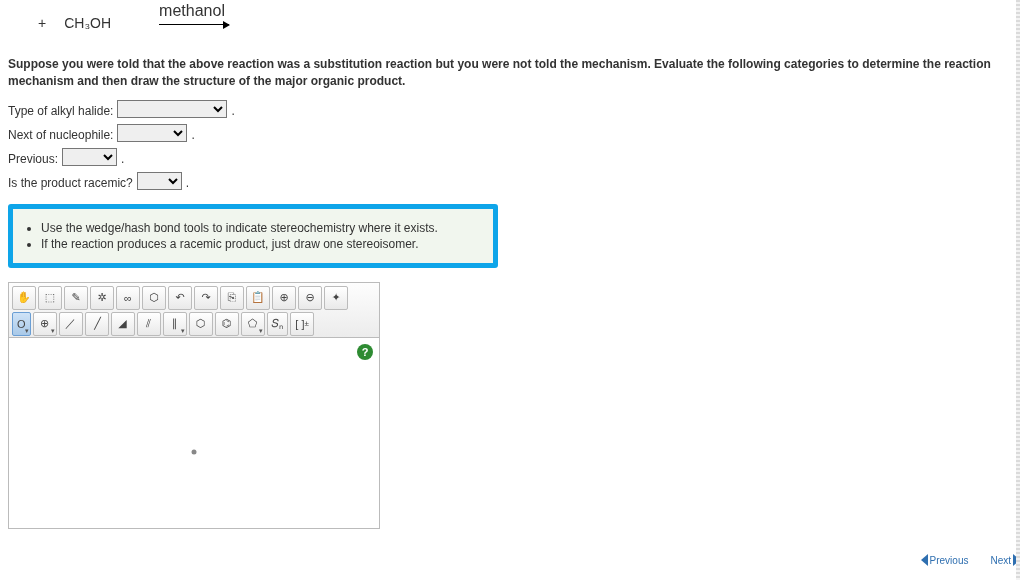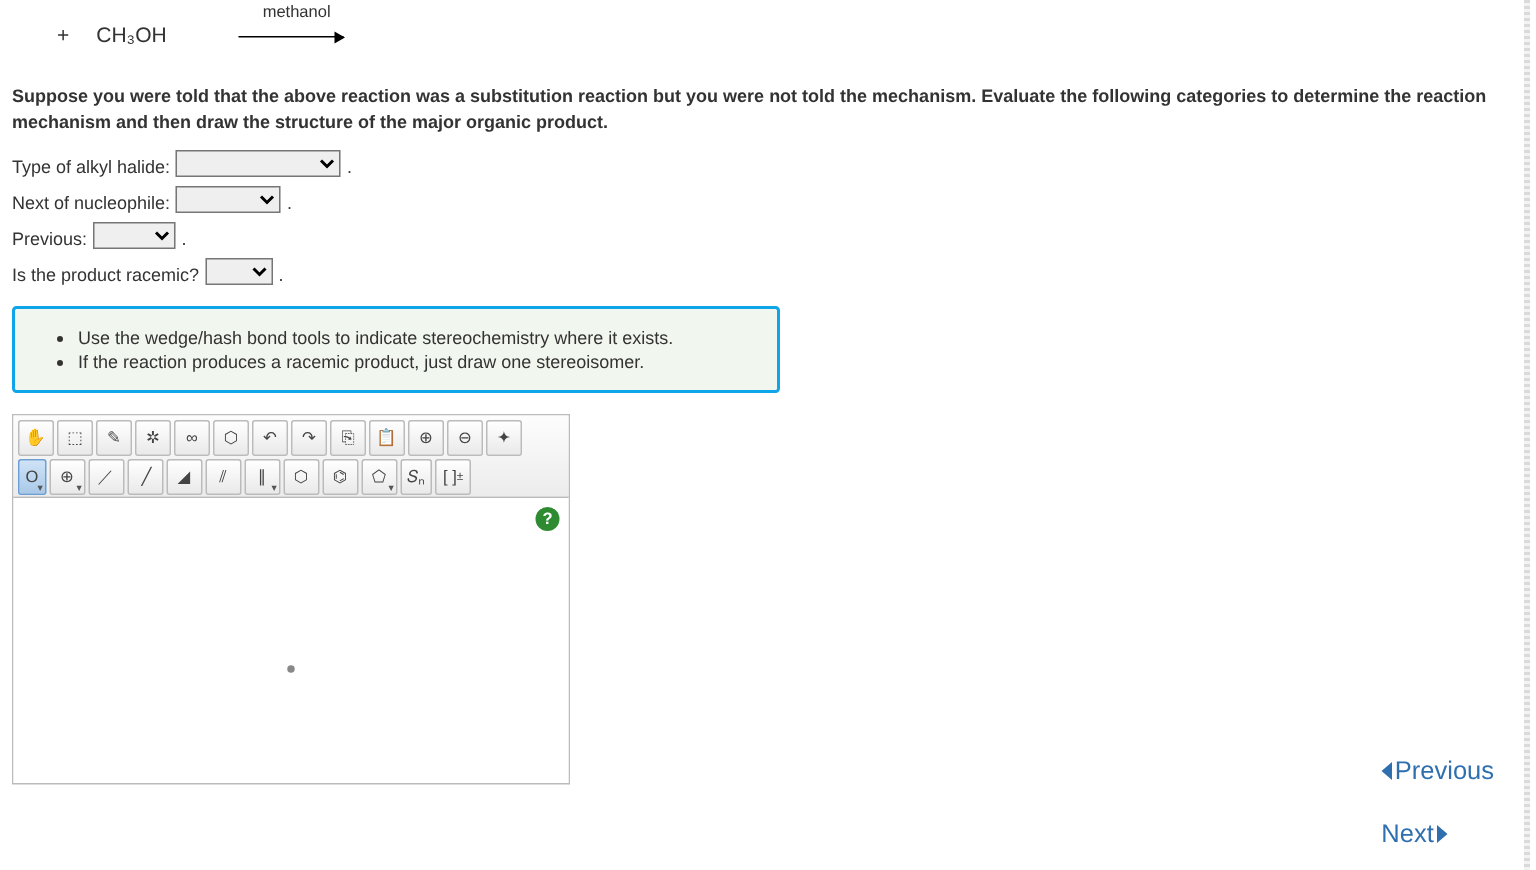--- a/index.html
+++ b/index.html
@@ -19,45 +19,45 @@
     align-items: center;
     gap: 18px;
     margin-bottom: 18px;
     margin-left: 30px;
   }
   .structure {
     width: 120px; height: 70px; position: relative;
   }
   .plus-reagent { font-size: 14px; }
   .arrow-block { position: relative; width: 90px; height: 30px; margin-left:30px;}
-  .arrow-label { position: absolute; top: -6px; left: 16px; font-size: 11px; }
+  .arrow-label { position: absolute; top: -6px; left: 0; font-size: 16px; }
   .arrow {
     position: absolute; top: 16px; left: 0;
     width: 70px; height: 0;
     border-top: 1.3px solid #000;
   }
   .arrow::after {
     content:""; position:absolute; right:-1px; top:-4px;
     border-left:7px solid #000;
     border-top:4px solid transparent;
     border-bottom:4px solid transparent;
   }
   .prompt-text { margin: 4px 0 10px 0; line-height: 1.4; font-weight: bold; }
   .field-row { margin: 6px 0; display:flex; align-items:flex-end; gap:4px;}
   select {
     font-size: 11px;
     border: 1px solid #767676;
     background: #efefef;
     height: 18px;
   }
   .info-box {
-    border: 2px solid #0ea5e9;
+    border: 5px solid #0ea5e9;
     background: #f1f6ee;
     border-radius: 3px;
-    padding: 10px 14px;
+    padding: 10px 0;
     margin: 14px 0 14px 0;
     width: 480px;
   }
   .info-box ul { margin: 0; padding-left: 28px; }
   .info-box li { margin: 2px 0; }
 
   
   .editor {
     width: 370px;
     border: 1px solid #bbb;
@@ -102,25 +102,24 @@
     font-size:11px; cursor:pointer;
   }
   .center-dot {
     position:absolute; left:50%; top:60%;
     width:5px; height:5px; background:#888; border-radius:50%;
     transform:translate(-50%,-50%);
   }
 
   .nav-btns {
     position: absolute;
-    right: 28px;
+    right: 4px;
     bottom: 14px;
     display:flex; gap: 22px;
-    font-size: 17px;
-    flex-direction: column;
+    font-size: 10px;
   }
   .nav-link { color:#2f6fb0; cursor:pointer; display:flex; align-items:center; gap:2px;}
   .chev-l, .chev-r {
     display:inline-block; width:0; height:0;
   }
   .chev-l { border-right:7px solid #2f6fb0; border-top:6px solid transparent; border-bottom:6px solid transparent;}
   .chev-r { border-left:7px solid #2f6fb0; border-top:6px solid transparent; border-bottom:6px solid transparent;}
 
   .right-border {
     position:absolute; top:0; right:4px; bottom:0;

